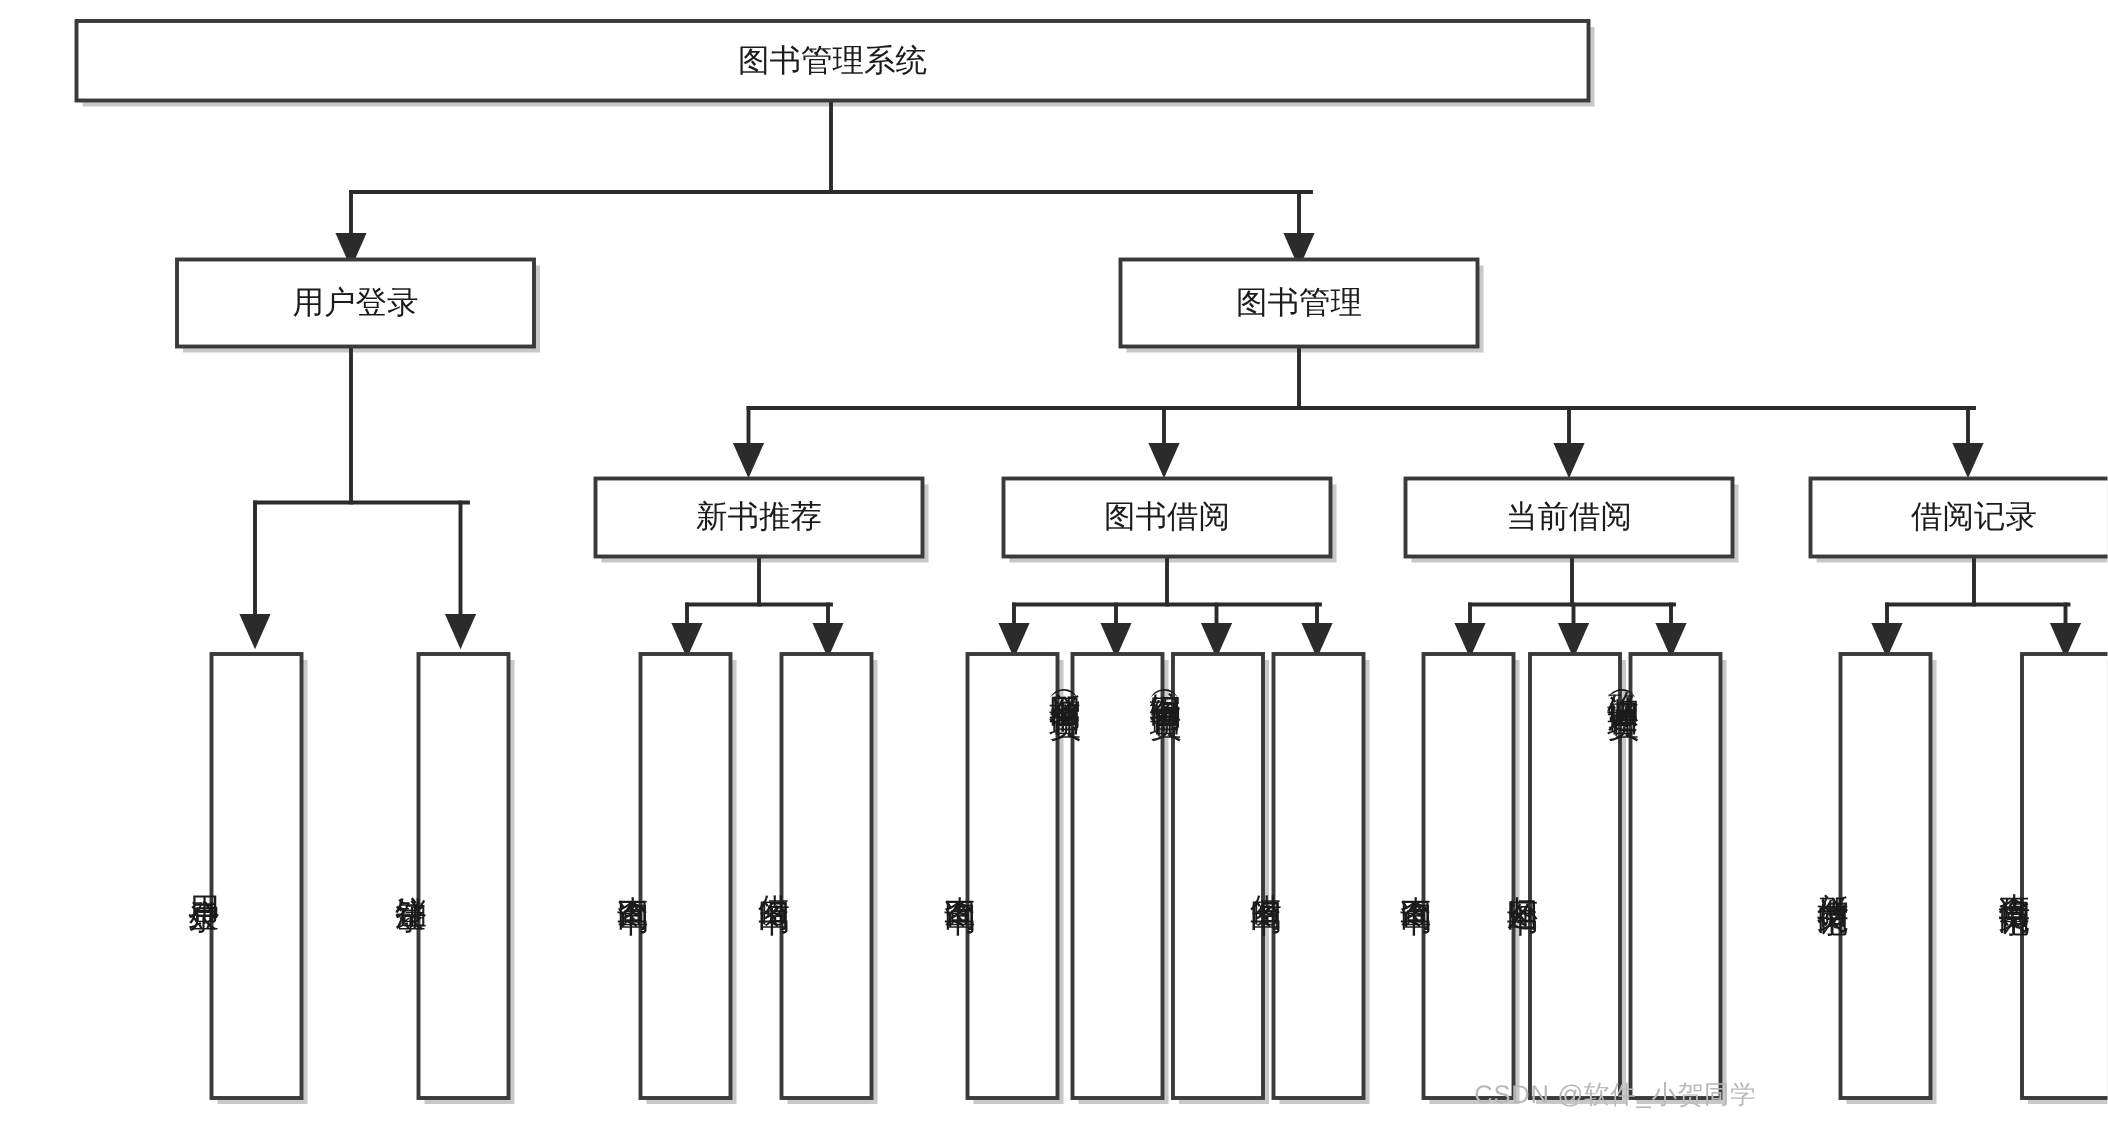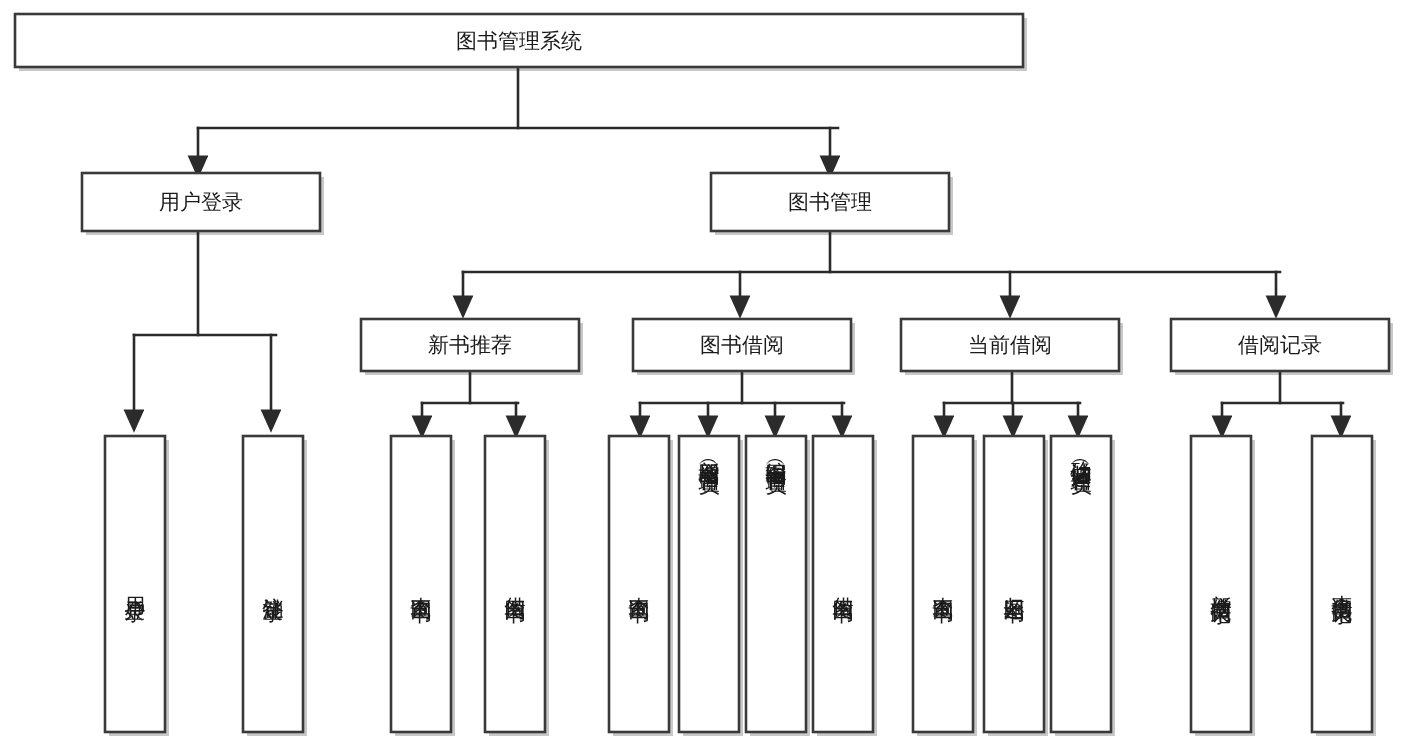--- a/index.html
+++ b/index.html
@@ -13,20 +13,21 @@
     font-family: "Liberation Sans", "DejaVu Sans", sans-serif;
     position: relative;
     overflow: hidden;
   }
   #diagram-root {
     position: absolute;
     left: 0;
     top: 0;
     width: 1145px;
     height: 747px;
+    padding-left: 36px;
   }
   svg.flow {
     display: block;
     width: 1405px;
     height: 747px;
   }
   .node-rect {
     fill: #ffffff;
     stroke: #3a3a3a;
     stroke-width: 2.6;
@@ -244,13 +245,14 @@
     <span class="leaf-label" style="margin-top:8px;">确认归还（管理员）</span>
   </div>
 
   <div class="leaf-label-wrap" style="left:1191px; top:436px; width:60px; height:296px;">
     <span class="leaf-label">新增借阅记录</span>
   </div>
   <div class="leaf-label-wrap" style="left:1312px; top:436px; width:60px; height:296px;">
     <span class="leaf-label">查询借阅记录</span>
   </div>
 
+  <div class="watermark">CSDN @软件_小贺同学</div>
 </div>
 
 </body></html>

